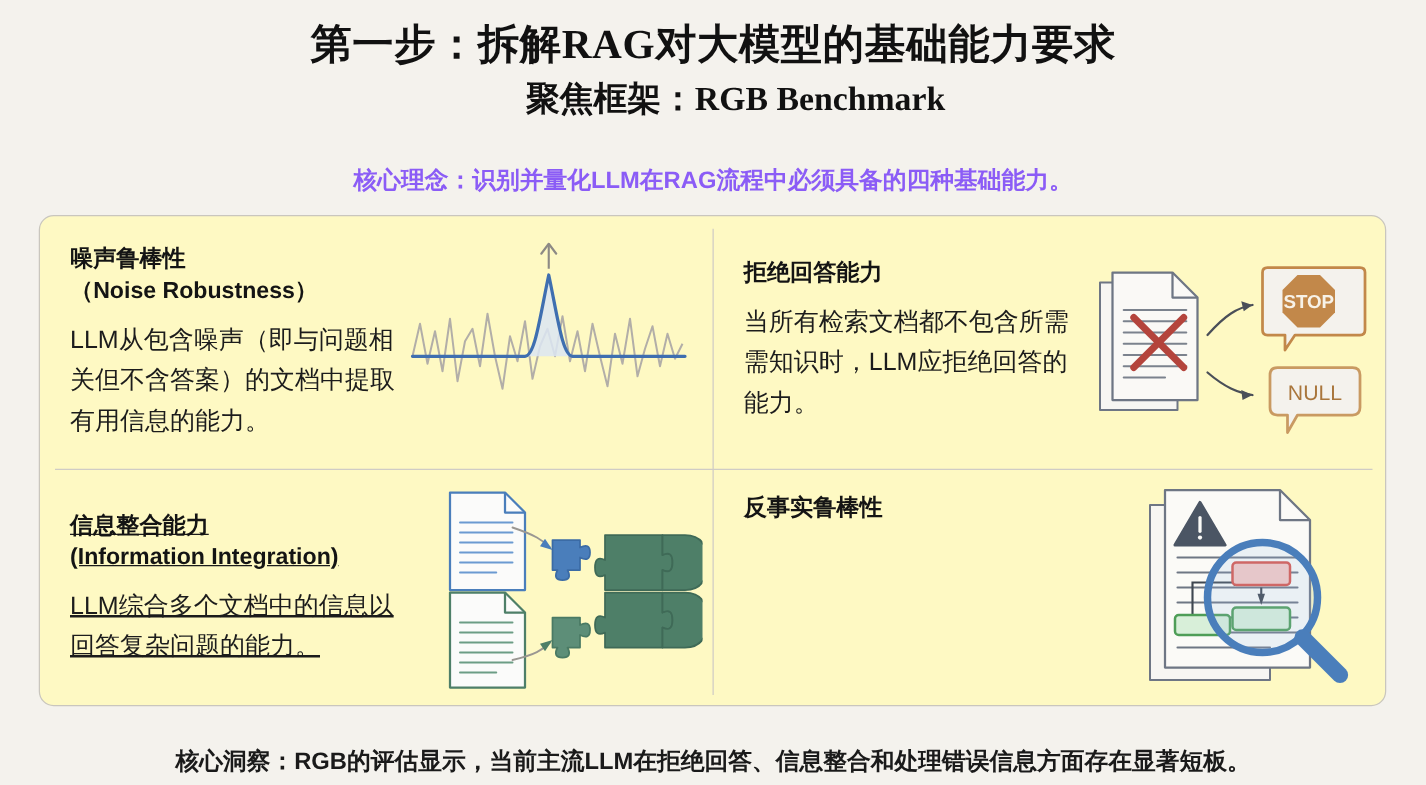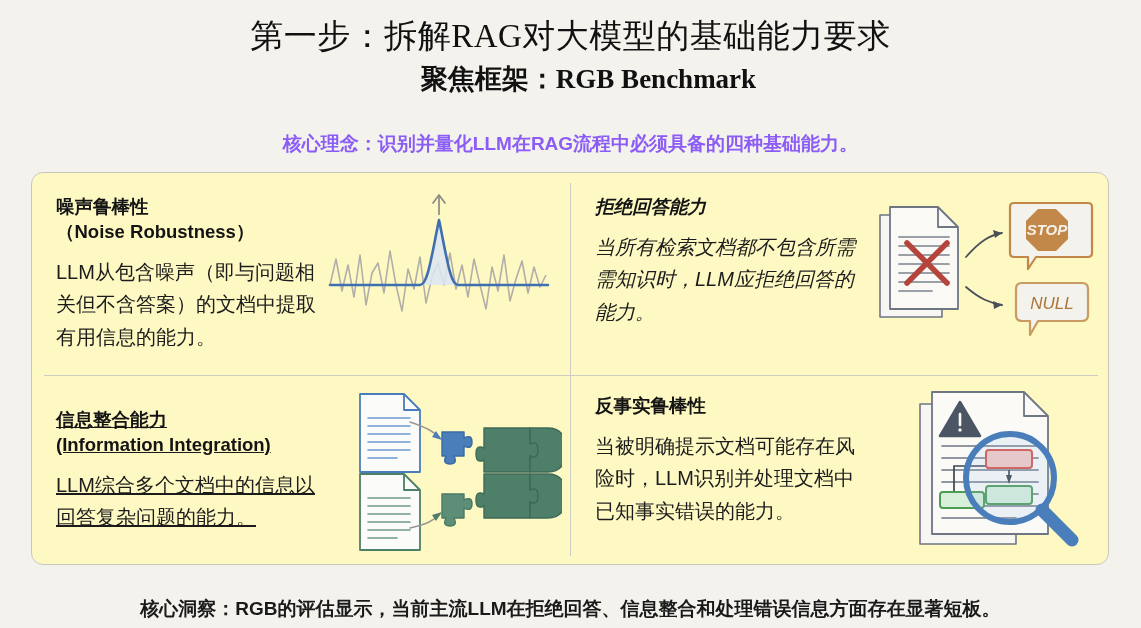--- a/index.html
+++ b/index.html
@@ -23,21 +23,21 @@
 
   
   .header {
     position: absolute;
     left: 0; right: 0;
     top: 16px;
     text-align: center;
   }
   .title-main {
     font-family: "Liberation Serif", "DejaVu Serif", serif;
-    font-weight: normal;
+    font-weight: bold;
     font-size: 33px;
     letter-spacing: 0.5px;
     color: #111111;
     line-height: 1.25;
   }
   .title-sub {
     font-family: "Liberation Serif", "DejaVu Serif", serif;
     font-weight: bold;
     font-size: 27px;
     color: #111111;
@@ -82,21 +82,21 @@
     width: 1054px;
     height: 1px;
     background: #cfccc5;
   }
 
   .quad {
     position: absolute;
     box-sizing: border-box;
   }
   .q-tl { left: 0;     top: 0;     width: 538px; height: 203px; }
-  .q-tr { left: 539px; top: 0;     width: 539px; height: 203px; font-style: italic; }
+  .q-tr { left: 539px; top: 11px;     width: 539px; height: 203px; }
   .q-bl { left: 0;     top: 203px; width: 538px; height: 190px; }
   .q-br { left: 539px; top: 203px; width: 539px; height: 190px; }
 
   .q-text {
     position: absolute;
     left: 24px;
     top: 22px;
     width: 262px;
   }
   .q-head {
@@ -265,21 +265,20 @@
           </g>
         </svg>
       </div>
     </div>
 
     <div class="quad q-br">
       <div class="q-text" style="top:18px;">
         <div class="q-head">
           <span>反事实鲁棒性</span>
         </div>
-        <div class="q-desc">当被明确提示文档可能存在风险时，LLM识别并处理文档中已知事实错误的能力。</div>
       </div>
       <div class="q-art" style="right:14px; top:2px;">
         <svg width="190" height="180" viewBox="0 0 190 180">
 
           <path d="M14,26 L110,26 L110,166 L14,166 Z" fill="#f7f6f2" stroke="#6e7684" stroke-width="1.6" stroke-linejoin="round"></path>
 
           <path d="M26,14 L118,14 L142,38 L142,156 L26,156 Z" fill="#fbfaf7" stroke="#6e7684" stroke-width="1.8" stroke-linejoin="round"></path>
           <path d="M118,14 L118,38 L142,38" fill="none" stroke="#6e7684" stroke-width="1.8" stroke-linejoin="round"></path>
 
           <path d="M54,24 L74,58 L34,58 Z" fill="#4b5564" stroke="#4b5564" stroke-width="2.5" stroke-linejoin="round"></path>

